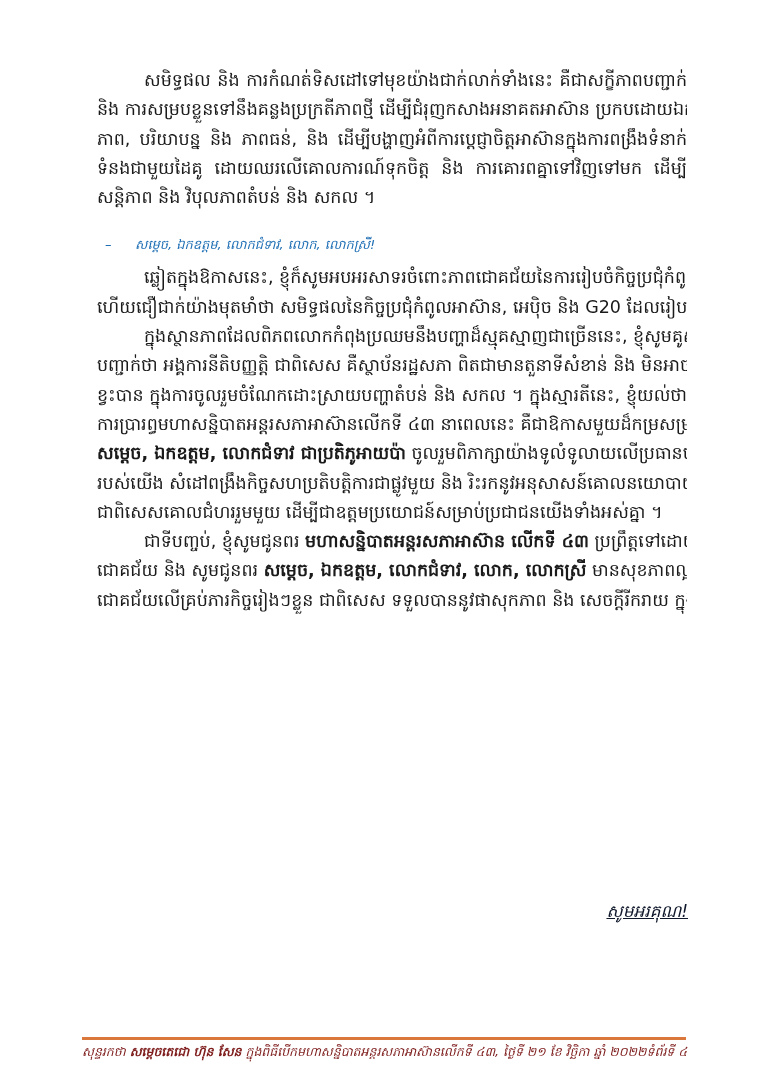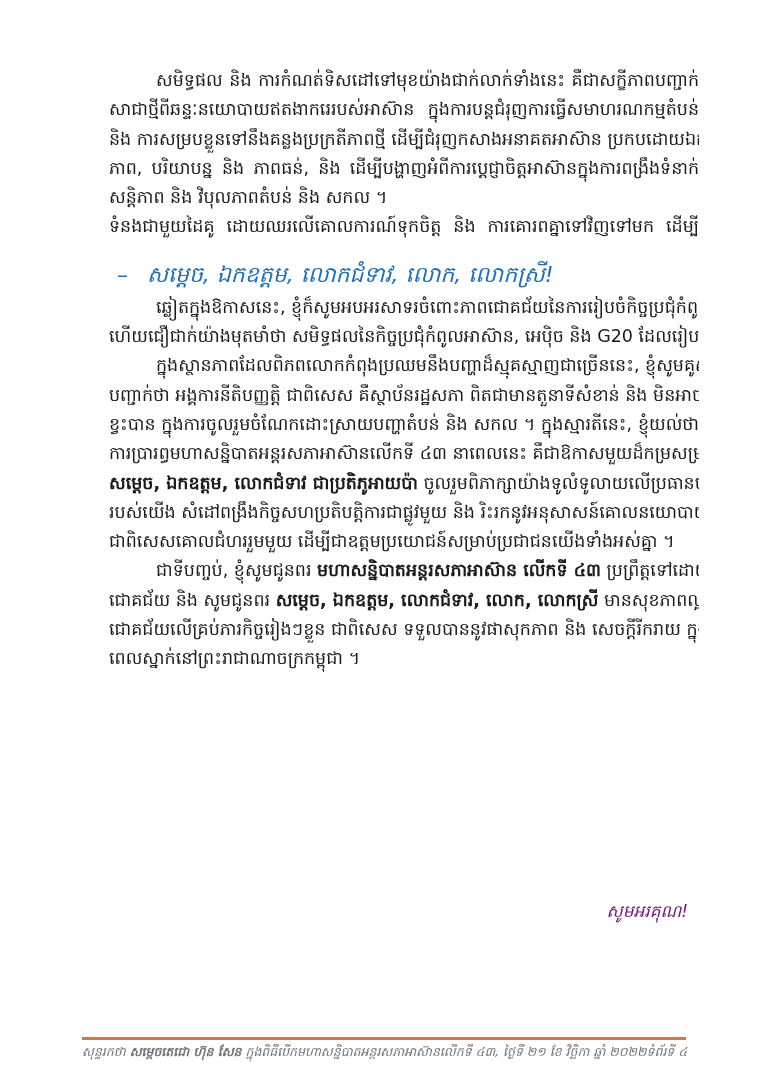--- a/index.html
+++ b/index.html
@@ -1,45 +1,44 @@
 <!DOCTYPE html>
 <html><head>
 <meta charset="utf-8">
 <style>
   html, body { margin: 0; padding: 0; background: #ffffff; }
   body { width: 768px; height: 1086px; position: relative; overflow: hidden;
          font-family: "DejaVu Sans", sans-serif; color: #1a1a1a; }
-  .page { position: absolute; left: 109px; top: 66px; width: 590px; }
+  .page { position: absolute; left: 97px; top: 66px; width: 590px; }
   .para { font-size: 17.5px; line-height: 29.3px; text-align: justify; margin: 0; }
   .indent { text-indent: 47px; }
   .line { display: block; white-space: nowrap; overflow: hidden; text-align-last: justify; text-align: justify; }
   .line.last { text-align-last: left; }
-  .salutation { color: #1f6fb5; font-style: italic; font-size: 22px; line-height: 29px;
+  .salutation { color: #1f6fb5; font-style: italic; font-size: 13px; line-height: 29px;
                 margin: 18px 0 0 0; padding-left: 8px; white-space: nowrap; }
   .salutation .dash { display: inline-block; width: 30px; }
   b { font-weight: bold; }
-  .thanks { position: absolute; right: 80px; top: 900px; color: #701a75; font-style: italic;
-            font-size: 17px; white-space: nowrap; }
+  .thanks { position: absolute; right: 80px; top: 900px; color: #0f172a; font-style: italic;
+            font-size: 17px; white-space: nowrap; text-decoration: underline; }
   .footer-rule { position: absolute; left: 82px; top: 1037px; width: 604px; height: 3px; background: #d9783a; }
   .footer { position: absolute; left: 82px; top: 1044px; width: 604px; font-size: 12.5px;
-            font-style: italic; color: #737373; white-space: nowrap; display: flex; justify-content: space-between; }
+            font-style: italic; color: #7f1d1d; white-space: nowrap; display: flex; justify-content: space-between; }
   .footer b { font-weight: bold; }
 </style>
 </head>
 <body>
 
 <div class="page">
 
   <p class="para indent">
     <span class="line">សមិទ្ធផល និង ការកំណត់ទិសដៅទៅមុខយ៉ាងជាក់លាក់ទាំងនេះ គឺជាសក្ខីភាពបញ្ជាក់</span>
-    <span class="line" style="text-indent:0">សាជាថ្មីពីឆន្ទៈនយោបាយឥតងាករេរបស់អាស៊ាន ក្នុងការបន្តជំរុញការធ្វើសមាហរណកម្មតំបន់</span>
     <span class="line" style="text-indent:0">និង ការសម្របខ្លួនទៅនឹងគន្លងប្រក្រតីភាពថ្មី ដើម្បីជំរុញកសាងអនាគតអាស៊ាន ប្រកបដោយឯក</span>
     <span class="line" style="text-indent:0">ភាព, បរិយាបន្ន និង ភាពធន់, និង ដើម្បីបង្ហាញអំពីការប្តេជ្ញាចិត្តអាស៊ានក្នុងការពង្រឹងទំនាក់</span>
+    <span class="line" style="text-indent:0">ទំនងជាមួយដៃគូ ដោយឈរលើគោលការណ៍ទុកចិត្ត និង ការគោរពគ្នាទៅវិញទៅមក ដើម្បី</span>
     <span class="line last" style="text-indent:0">សន្តិភាព និង វិបុលភាពតំបន់ និង សកល ។</span>
-    <span class="line" style="text-indent:0">ទំនងជាមួយដៃគូ ដោយឈរលើគោលការណ៍ទុកចិត្ត និង ការគោរពគ្នាទៅវិញទៅមក ដើម្បី</span>
   </p>
 
   <div class="salutation">
     <span class="dash">–</span><span>សម្តេច, ឯកឧត្តម, លោកជំទាវ, លោក, លោកស្រី!</span>
   </div>
 
   <p class="para indent" style="margin-top:4px">
     <span class="line">ឆ្លៀតក្នុងឱកាសនេះ, ខ្ញុំក៏សូមអបអរសាទរចំពោះភាពជោគជ័យនៃការរៀបចំកិច្ចប្រជុំកំពូល</span>
     <span class="line" style="text-indent:0">ហើយជឿជាក់យ៉ាងមុតមាំថា សមិទ្ធផលនៃកិច្ចប្រជុំកំពូលអាស៊ាន, អេប៉ិច និង G20 ដែលរៀបចំ</span>
   </p>
@@ -51,21 +50,20 @@
     <span class="line" style="text-indent:0">ការប្រារព្ធមហាសន្និបាតអន្តរសភាអាស៊ានលើកទី ៤៣ នាពេលនេះ គឺជាឱកាសមួយដ៏កម្រសម្រាប់</span>
     <span class="line" style="text-indent:0"><b>សម្តេច, ឯកឧត្តម, លោកជំទាវ ជាប្រតិភូអាយប៉ា</b><span> ចូលរួមពិភាក្សាយ៉ាងទូលំទូលាយលើប្រធានបទ</span></span>
     <span class="line" style="text-indent:0">របស់យើង សំដៅពង្រឹងកិច្ចសហប្រតិបត្តិការជាផ្លូវមួយ និង រិះរកនូវអនុសាសន៍គោលនយោបាយ</span>
     <span class="line last" style="text-indent:0">ជាពិសេសគោលជំហររួមមួយ ដើម្បីជាឧត្តមប្រយោជន៍សម្រាប់ប្រជាជនយើងទាំងអស់គ្នា ។</span>
   </p>
 
   <p class="para indent">
     <span class="line"><span>ជាទីបញ្ចប់, ខ្ញុំសូមជូនពរ </span><b>មហាសន្និបាតអន្តរសភាអាស៊ាន លើកទី ៤៣</b><span> ប្រព្រឹត្តទៅដោយ</span></span>
     <span class="line" style="text-indent:0"><span>ជោគជ័យ និង សូមជូនពរ </span><b>សម្តេច, ឯកឧត្តម, លោកជំទាវ, លោក, លោកស្រី</b><span> មានសុខភាពល្អ និង</span></span>
     <span class="line" style="text-indent:0">ជោគជ័យលើគ្រប់ភារកិច្ចរៀងៗខ្លួន ជាពិសេស ទទួលបាននូវផាសុកភាព និង សេចក្តីរីករាយ ក្នុង</span>
-    <span class="line last" style="text-indent:0">ពេលស្នាក់នៅព្រះរាជាណាចក្រកម្ពុជា ។</span>
   </p>
 </div>
 
 <div class="thanks">សូមអរគុណ!</div>
 
 <div class="footer-rule"></div>
 <div class="footer">
   <span><span>សុន្ទរកថា </span><b>សម្តេចតេជោ ហ៊ុន សែន</b><span> ក្នុងពិធីបើកមហាសន្និបាតអន្តរសភាអាស៊ានលើកទី ៤៣, ថ្ងៃទី ២១ ខែ វិច្ឆិកា ឆ្នាំ ២០២២</span></span>
   <span>ទំព័រទី ៤</span>
 </div>

